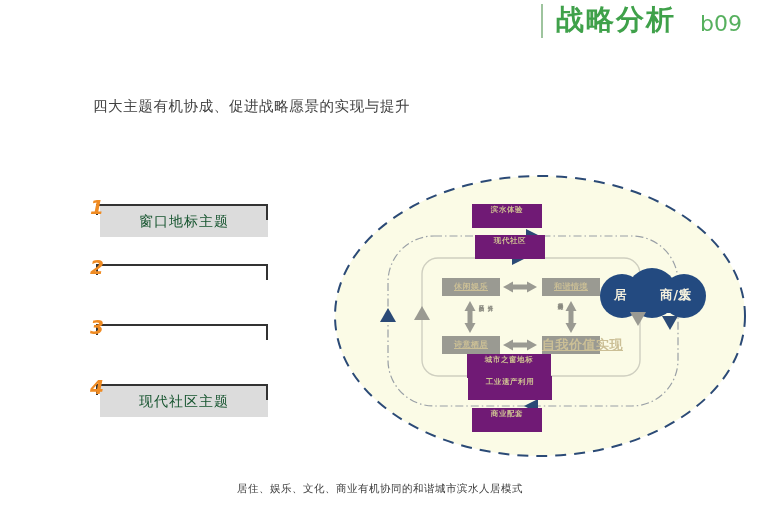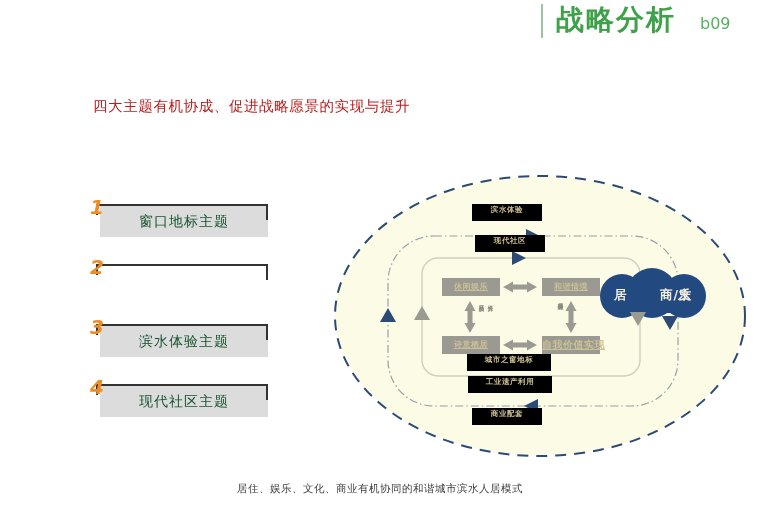--- a/index.html
+++ b/index.html
@@ -62,33 +62,33 @@
     font-weight: bold;
     color: #3fa14a;
     letter-spacing: 2px;
     line-height: 36px;
     font-family: "DejaVu Sans", "Liberation Sans", sans-serif;
   }
   .hdr-code {
     position: absolute;
     left: 700px;
     top: 10px;
-    font-size: 16px;
+    font-size: 22px;
     color: #56b05e;
     line-height: 28px;
     letter-spacing: 0px;
   }
 
   
   .subtitle {
     position: absolute;
     left: 93px;
     top: 97px;
     font-size: 14.5px;
-    color: #b91c1c;
+    color: #404040;
     letter-spacing: 0.6px;
     white-space: nowrap;
   }
 
   
   .list-item {
     position: absolute;
     left: 90px;
     width: 180px;
     height: 34px;
@@ -153,26 +153,26 @@
   .diagram svg { display: block; }
 
   
   .dlbl {
     position: absolute;
     box-sizing: border-box;
     text-align: center;
     white-space: nowrap;
   }
   .navy-box {
-    background: #000000;
+    background: #701a75;
     color: #cdbf92;
     font-size: 7.5px;
     letter-spacing: 0.6px;
     line-height: 11px;
-    height: 17px;
+    height: 24px;
     font-weight: bold;
   }
   .gray-box {
     background: #9a9a92;
     color: #cbbf96;
     font-size: 8px;
     letter-spacing: 0.5px;
     font-weight: bold;
     line-height: 18px;
     height: 18px;
@@ -232,23 +232,20 @@
 
 <div class="list-item" style="top:265px">
   <div class="list-num">2</div>
   <div class="br-top"></div>
   <div class="br-left"></div>
   <div class="br-right"></div>
 </div>
 
 <div class="list-item" style="top:325px">
   <div class="list-num">3</div>
-  <div class="list-box">
-    <div class="list-box-label">滨水体验主题</div>
-  </div>
   <div class="br-top"></div>
   <div class="br-left"></div>
   <div class="br-right"></div>
 </div>
 
 <div class="list-item" style="top:385px">
   <div class="list-num">4</div>
   <div class="list-box">
     <div class="list-box-label">现代社区主题</div>
   </div>
@@ -313,21 +310,21 @@
 
   <div class="dlbl navy-box" style="left:152px; top:36px; width:70px;">滨水体验</div>
   <div class="dlbl navy-box" style="left:155px; top:67px; width:70px;">现代社区</div>
   <div class="dlbl navy-box" style="left:148px; top:208px; width:84px;">工业遗产利用</div>
   <div class="dlbl navy-box" style="left:152px; top:240px; width:70px;">商业配套</div>
   <div class="dlbl navy-box" style="left:147px; top:186px; width:84px;">城市之窗地标</div>
 
   <div class="dlbl gray-box" style="left:122px; top:110px; width:58px;">休闲娱乐</div>
   <div class="dlbl gray-box" style="left:222px; top:110px; width:58px;">和谐情境</div>
   <div class="dlbl gray-box" style="left:122px; top:168px; width:58px;">诗意栖居</div>
-  <div class="dlbl gray-box" style="left:222px; top:168px; width:58px; font-size:10px;">自我价值实现</div>
+  <div class="dlbl gray-box" style="left:222px; top:168px; width:58px; font-size:13px;">自我价值实现</div>
 
   <div class="vlbl" style="position:absolute; left:168px; top:133px;">提升</div>
   <div class="vlbl" style="position:absolute; left:159px; top:133px;">区品质</div>
   <div class="vlbl" style="position:absolute; left:238px; top:131px;">诗意栖居</div>
 
   <div class="cloud-text" style="left:294px; top:119px;">居</div>
   <div class="cloud-text" style="left:310px; top:119px;padding-left:30px;">商/文</div>
   <div class="cloud-text" style="left:358px; top:119px;">乐</div>
 </div>
 

